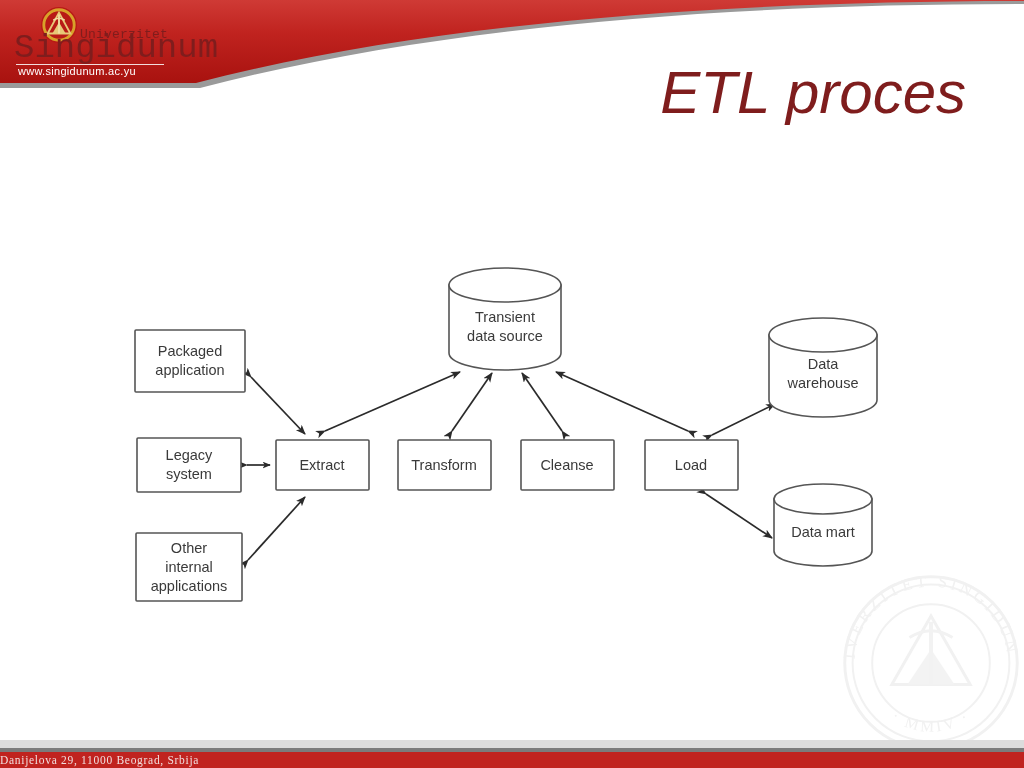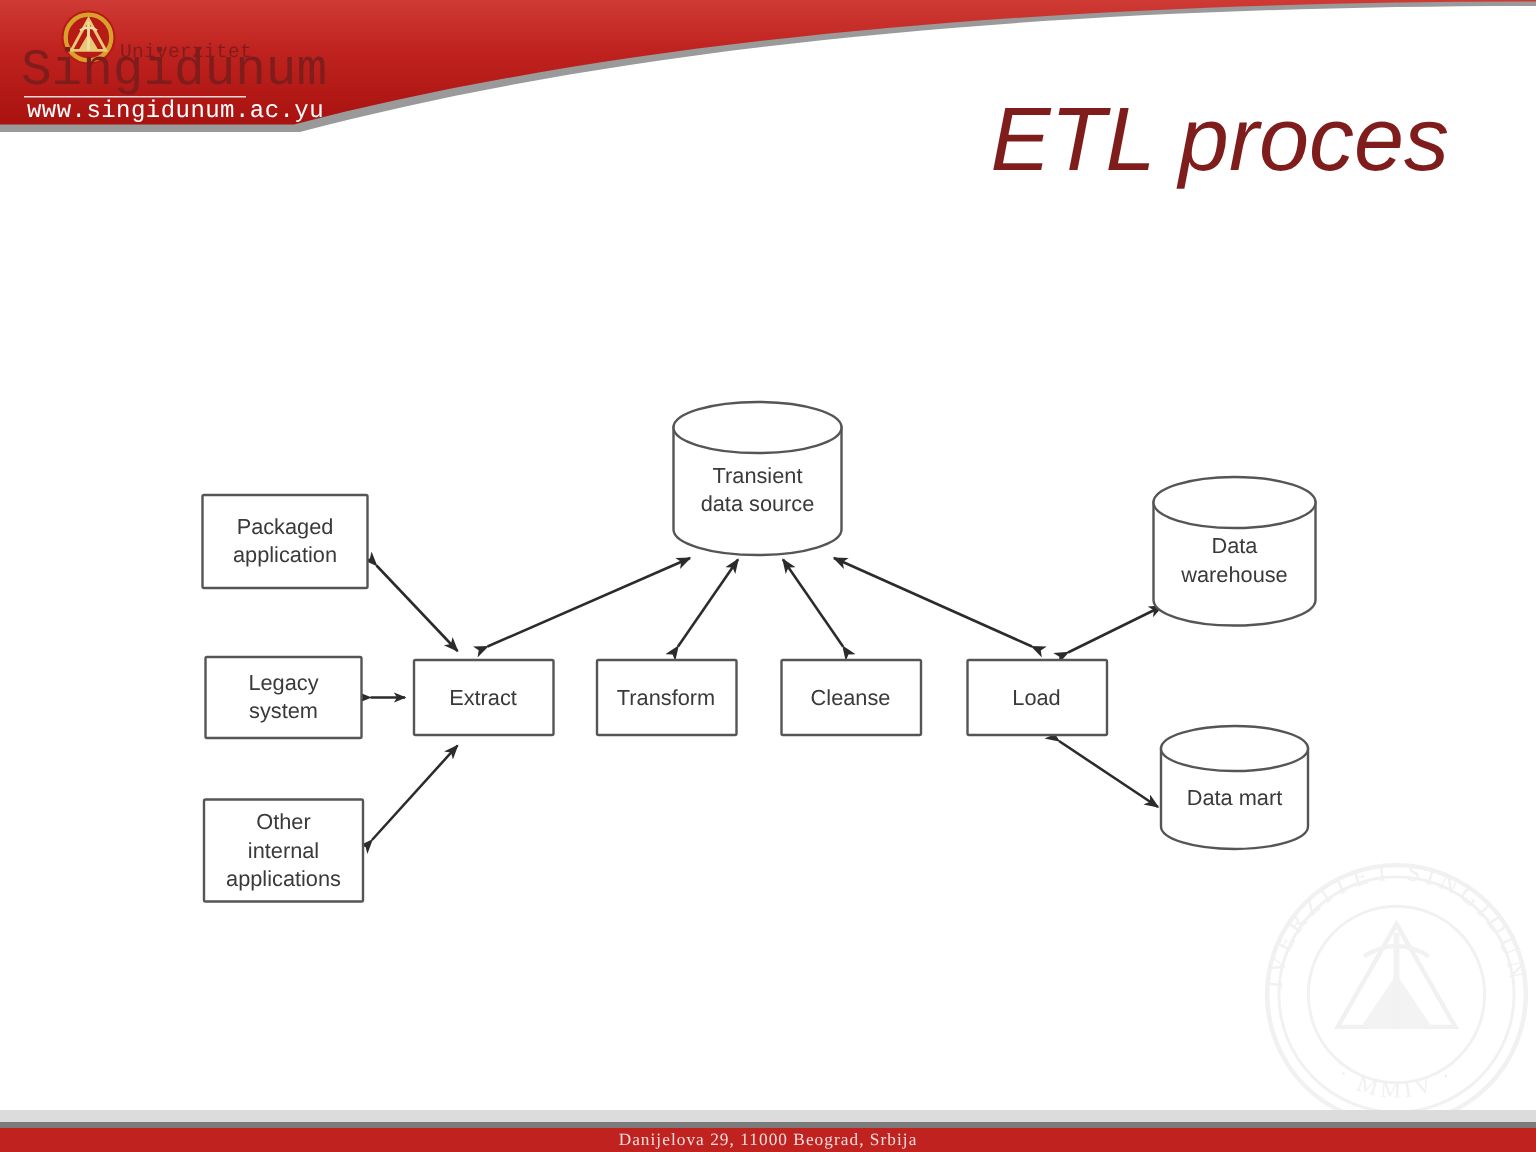--- a/index.html
+++ b/index.html
@@ -55,22 +55,22 @@
   #logo-rule {
     position: absolute;
     left: 4px; top: 58px;
     width: 148px; height: 1px;
     background: #ffffff;
     opacity: .85;
   }
   #logo-url {
     position: absolute;
     left: 6px; top: 59px;
-    font-family: Liberation Mono, monospace;
-    font-size: 16px;
+    font-family: Liberation Sans, sans-serif;
+    font-size: 11px;
     letter-spacing: .3px;
     color: #ffffff;
     white-space: nowrap;
   }
 
   
   #slide-title {
     position: absolute;
     right: 58px; top: 58px;
     font-size: 60px;
@@ -138,21 +138,21 @@
     left: 0; top: 752px;
     width: 1024px; height: 16px;
     background: #c0231f;
     z-index: 3;
   }
   #footer-text {
     position: absolute;
     left: 0; top: 752px;
     width: 1024px; height: 16px;
     line-height: 16px;
-    text-align: center;
+    text-align: left;
     font-family: "Liberation Serif", serif;
     font-size: 11.5px;
     letter-spacing: .7px;
     color: #f0dede;
     z-index: 4;
     white-space: nowrap;
   }
 </style>
 </head>
 <body>

